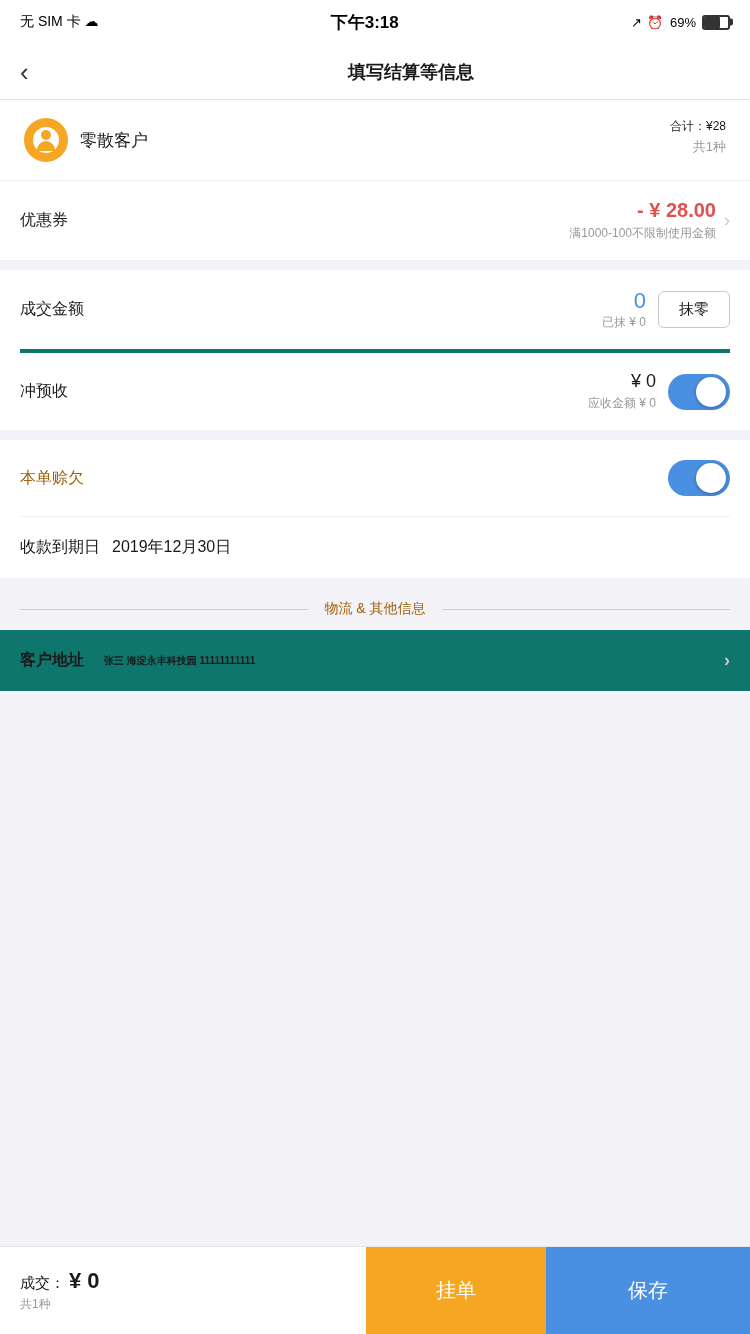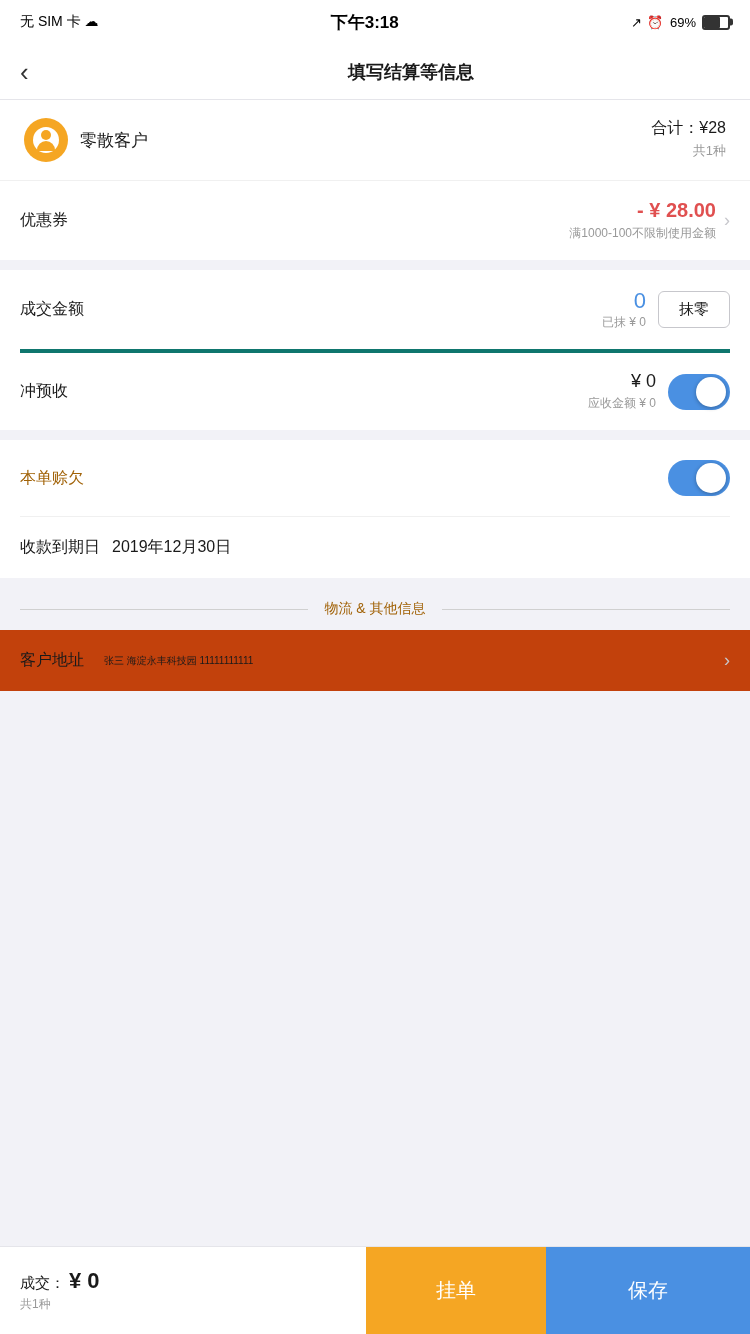--- a/index.html
+++ b/index.html
@@ -99,21 +99,21 @@
       content: '';
       position: absolute;
       bottom: 2px; left: 50%;
       transform: translateX(-50%);
       width: 18px; height: 10px;
       background: #f5a623;
       border-radius: 9px 9px 0 0;
     }
     .customer-name { font-size: 17px; color: #1a1a1a; font-weight: 500; }
     .customer-right { text-align: right; }
-    .total-amount { font-size: 16px; color: #1a1a1a; font-weight: 500; }
+    .total-amount { font-size: 12px; color: #1a1a1a; font-weight: 500; }
     .total-count { font-size: 13px; color: #999; margin-top: 3px; }
 
     
     .coupon-row {
       display: flex;
       align-items: center;
       justify-content: space-between;
       padding: 18px 20px;
       border-top: 1px solid #f0f0f0;
     }
@@ -206,23 +206,24 @@
     }
     .divider-line {
       flex: 1;
       height: 1px;
       background: #d0d0d0;
     }
     .logistics-title { font-size: 14px; color: #a16207; white-space: nowrap; }
 
     
     .address-section {
-      background: #c2410c;
+      background: #0f766e;
       padding: 0 20px;
       margin-bottom: 10px;
+      font-weight: bold;
     }
     .address-row {
       display: flex;
       align-items: center;
       padding: 20px 0;
       gap: 20px;
     }
     .address-label { font-size: 16px; color: #1a1a1a; white-space: nowrap; }
     .address-value { font-size: 10px; color: #1a1a1a; flex: 1; }
     .address-chevron { font-size: 18px; color: #c7c7cc; }

